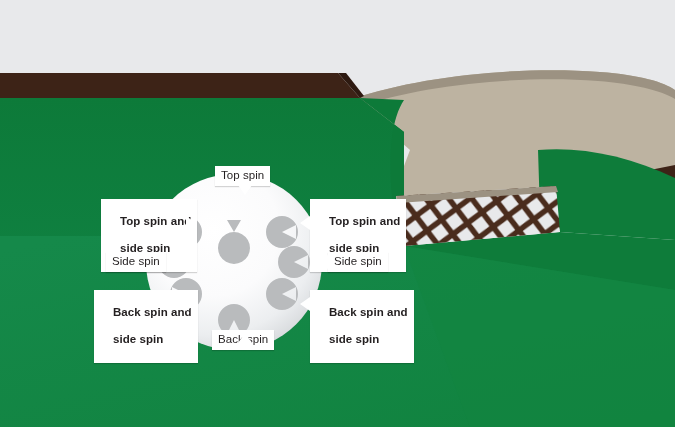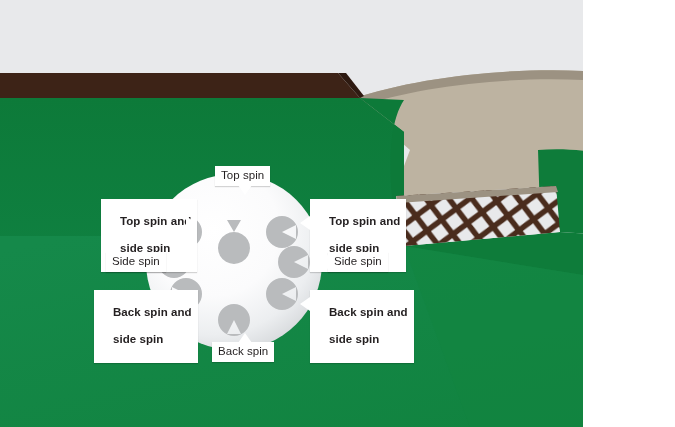--- a/index.html
+++ b/index.html
@@ -2,21 +2,21 @@
 <html><head>
 <meta charset="utf-8">
 <style>
   html, body {
     margin: 0;
     padding: 0;
     background: #ffffff;
   }
   #scene {
     position: relative;
-    width: 583px;
+    width: 675px;
     height: 427px;
     overflow: hidden;
     font-family: "Liberation Sans", sans-serif;
     background: #e8e9eb;
   }
   #scene svg.layer {
     position: absolute;
     left: 0;
     top: 0;
     width: 675px;
@@ -221,16 +221,16 @@
     <span>side spin</span>
   </div>
   <div class="ptr ptr-right" style="left:186px; top:297px;"></div>
 
   <div class="callout two-line" style="left:310px; top:290px;">
     <span>Back spin and</span><br>
     <span>side spin</span>
   </div>
   <div class="ptr ptr-left" style="left:300px; top:297px;"></div>
 
-  <div class="callout" style="left:212px; top:342px;">Back spin</div>
+  <div class="callout" style="left:212px; top:330px;">Back spin</div>
   <div class="ptr ptr-up" style="left:238px; top:333px;"></div>
 
 </div>
 
 </body></html>

